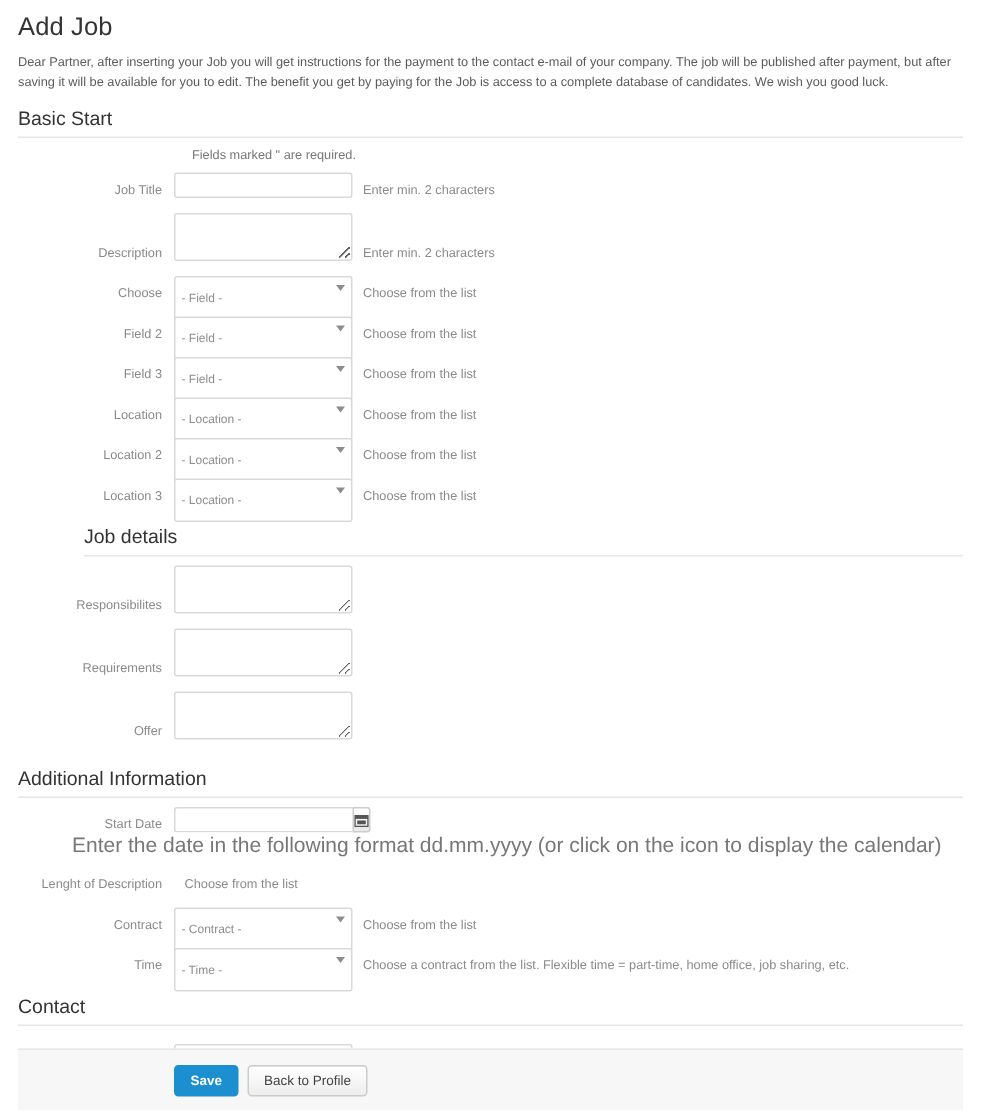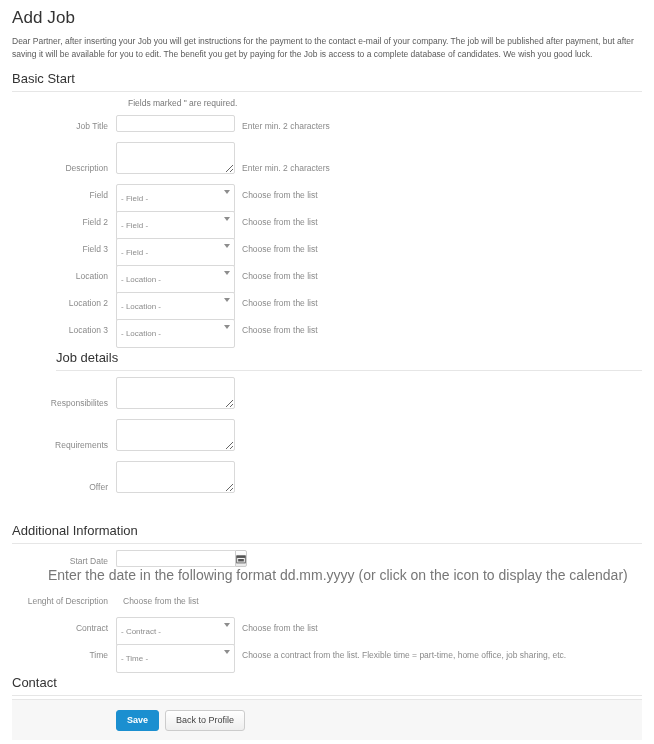--- a/index.html
+++ b/index.html
@@ -42,21 +42,21 @@
   
   .section-head {
     font-size: 13px;
     font-weight: 400;
     color: #333333;
     margin: 10px 0 0 0;
     padding-bottom: 5px;
     border-bottom: 1px solid #e6e6e6;
   }
   .section-head.sp-job    { margin-top: 14px; margin-left: 44px; }
-  .section-head.sp-addl   { margin-top: 30px; }
+  .section-head.sp-addl   { margin-top: 18px; }
   .section-head.sp-contact{ margin-top: 14px; }
 
   
   .form-body { padding-top: 6px; }
 
   .hint-row {
     display: flex;
     align-items: center;
     margin-bottom: 7px;
   }
@@ -262,21 +262,21 @@
 
     <div class="row">
       <div class="row-label">Description</div>
       <div class="row-control">
         <textarea class="ta" style=""></textarea>
       </div>
       <div class="row-help">Enter min. 2 characters</div>
     </div>
 
     <div class="row">
-      <div class="row-label">Field</div>
+      <div class="row-label">Choose</div>
       <div class="row-control">
         <div class="sel-wrap">
           <select class="sel">
             <option>- Field - </option>
           </select>
           <span class="sel-arrow"></span>
         </div>
       </div>
       <div class="row-help">Choose from the list</div>
     </div>

